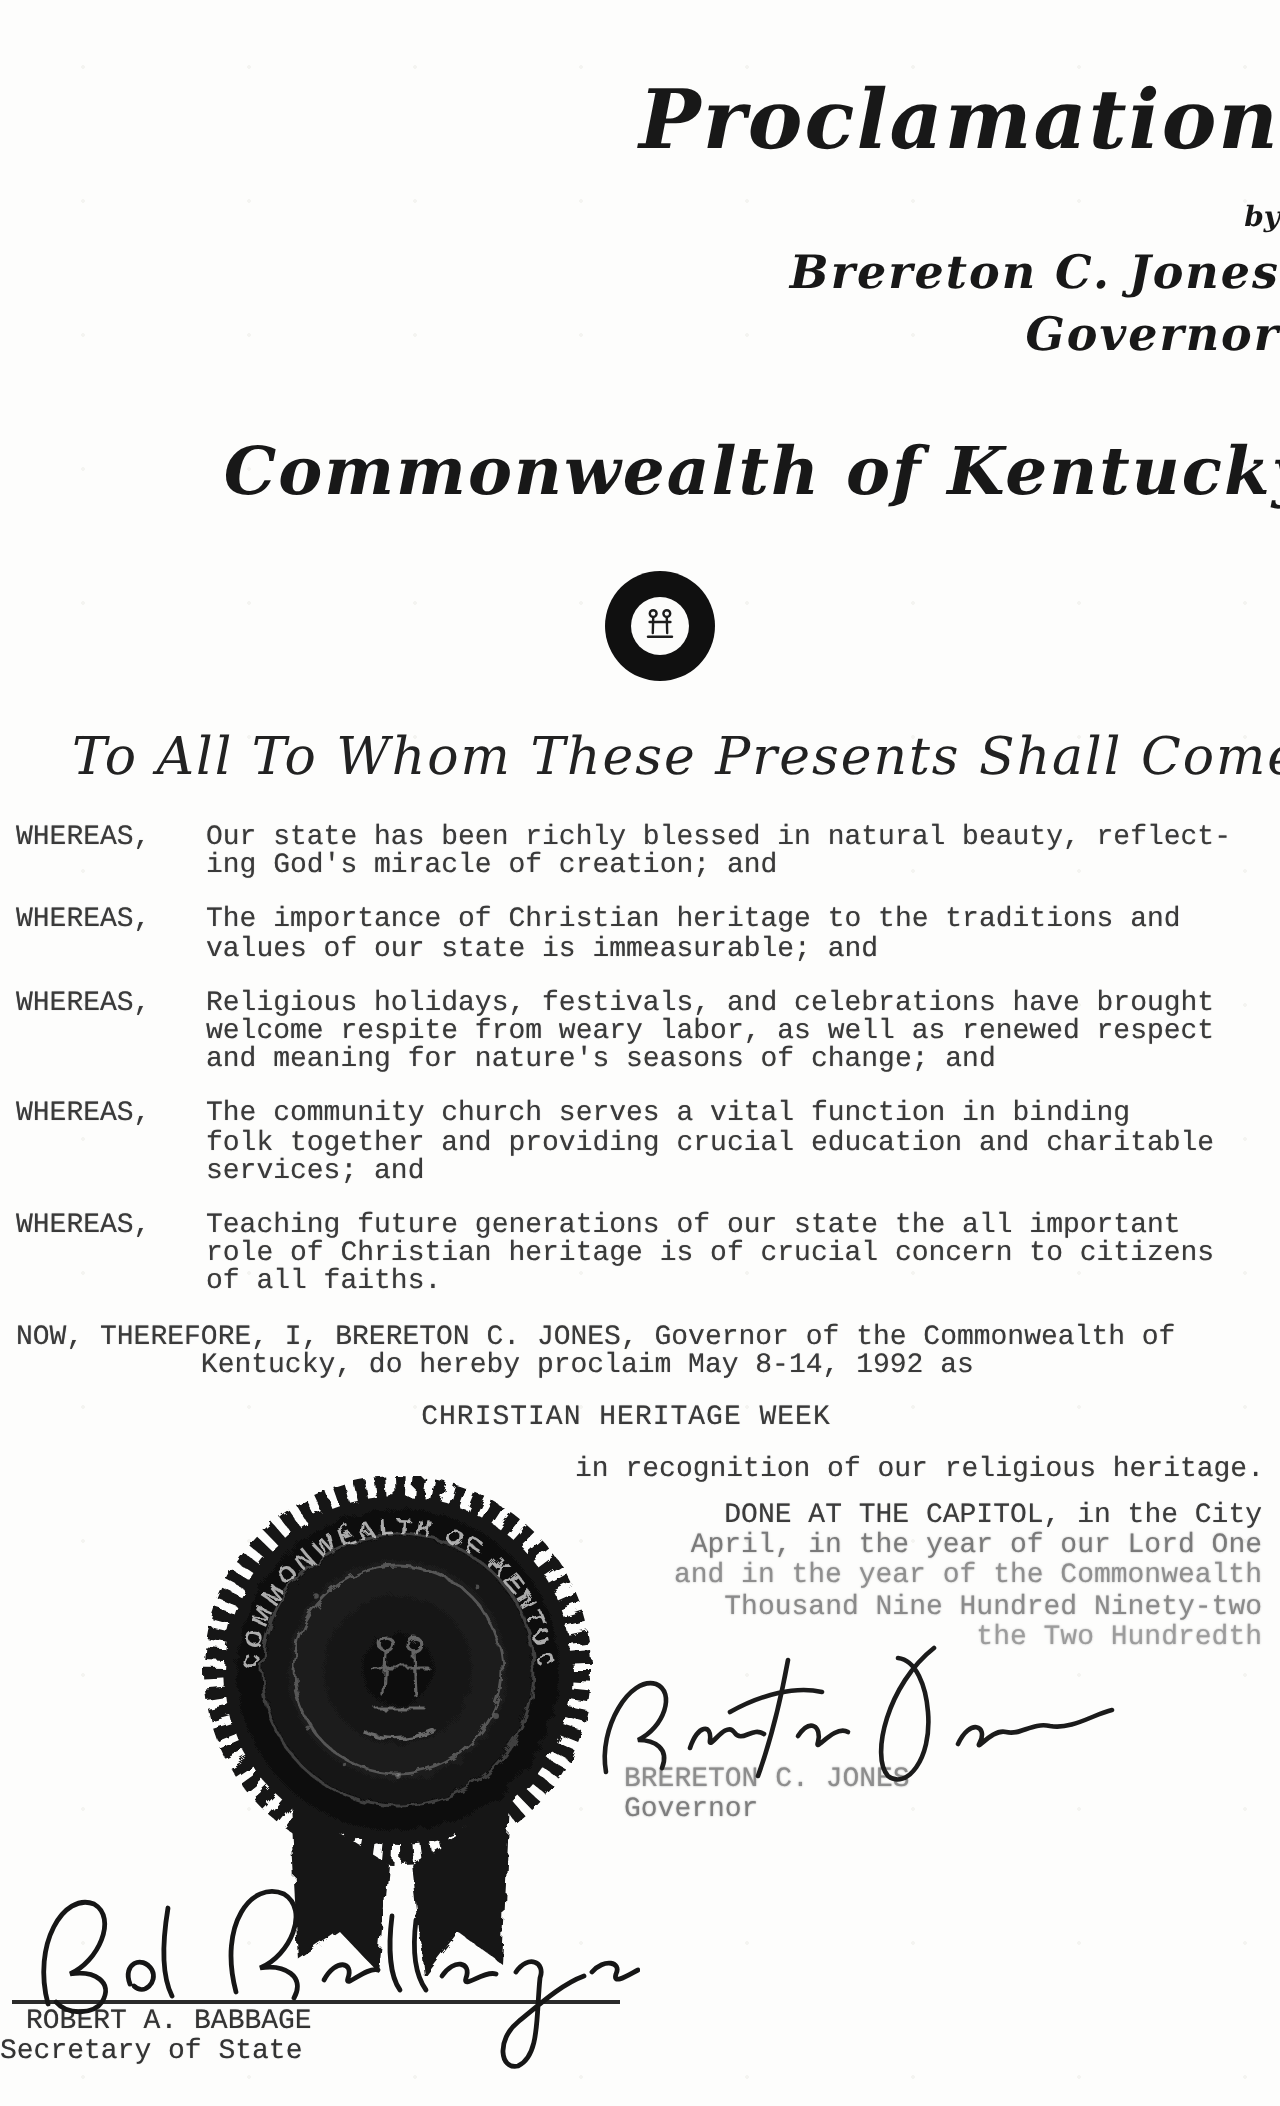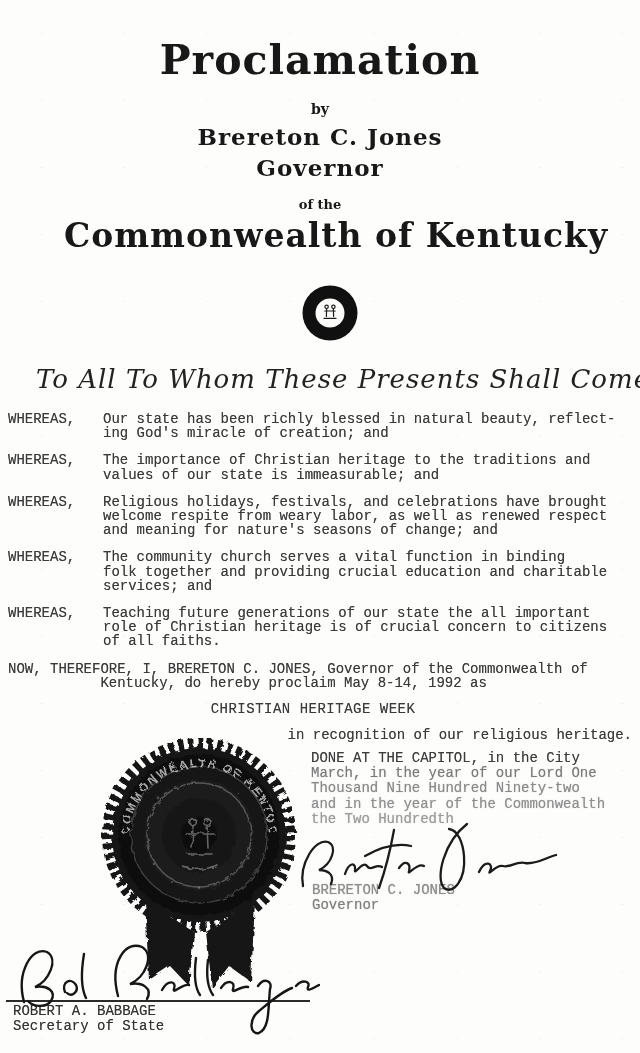--- a/index.html
+++ b/index.html
@@ -6,21 +6,21 @@
   .page {
     position:relative; width:640px; height:1053px; margin:0 auto;
     background:#fdfdfc;
     background-image: radial-gradient(#f4f4f1 1px, transparent 1.2px);
     background-size: 83px 67px;
     overflow:hidden;
     font-family:"Liberation Serif", serif;
     color:#1c1c1c;
   }
   
-  .hline { position:absolute; left:0; width:640px; text-align:center; }
+  .hline { position:absolute; left:0; width:640px; text-align:right;font-style:italic; }
   .blackletter { font-family:"DejaVu Serif", serif; font-weight:bold; color:#181818; }
   .doc-title      { top:36px;  font-size:41px; letter-spacing:1px; }
   .by-label       { top:101px; font-size:14px; font-weight:bold; }
   .gov-name       { top:123px; font-size:23px; letter-spacing:1px; }
   .gov-title      { top:154px; font-size:23px; letter-spacing:1px; }
   .of-the         { top:197px; font-size:13px; font-weight:bold; }
   .commonwealth   { top:216px; font-size:33px; letter-spacing:1px;padding-left:16px; }
   
   .small-seal { position:absolute; top:283px; left:300px; }
   
@@ -39,44 +39,43 @@
   .clause { display:flex; margin-bottom:13px; }
   .clause-label { flex:0 0 95px; }
   .clause-text { white-space:pre-line; }
   .decree { margin-top:0; white-space:pre; }
   .week-title { margin-top:12px; text-align:center; width:610px; letter-spacing:.5px; }
   .closing { margin-top:12px; margin-left:130px;text-align:right; }
   
   .big-seal { position:absolute; top:738px; left:98px; }
   
   .attestation { position:absolute; top:751px; left:311px; width:320px; }
-  .attestation .ln { display:block; line-height:15.2px; }
+  .attestation .ln { display:block; line-height:15.2px;text-align:right; }
   .f0{color:#3c3c3c;} .f1{color:#6b6b6b;} .f2{color:#7a7a7a;}
   .f3{color:#8a8a8a;} .f4{color:#8f8f8f;} .f5{color:#9c9c9c;}
   .f1,.f2,.f3,.f4,.f5{ text-shadow:0 0 1px rgba(130,130,130,.6); }
   .gov-sig { position:absolute; top:816px; left:297px; z-index:3; pointer-events:none; }
   .signer-block { position:absolute; top:883px; left:312px; }
   .signer-name  { color:#8d8d8d; text-shadow:0 0 1px rgba(130,130,130,.7); line-height:15px; }
   .signer-title { color:#7e7e7e; text-shadow:0 0 1px rgba(120,120,120,.6); line-height:15px; }
   
   .sec-sig { position:absolute; top:934px; left:2px; z-index:3; pointer-events:none; }
   .sec-rule { position:absolute; top:1000px; left:6px; width:304px; height:2px; background:#2b2b2b; }
   .sec-name  { position:absolute; top:1004px; left:13px; color:#333; }
-  .sec-title { position:absolute; top:1019px; left:13px; color:#333; }
+  .sec-title { position:absolute; top:1019px; left:0; color:#333; }
 </style>
 </head>
 <body>
 
 <div class="page">
 
   <div class="hline blackletter doc-title">Proclamation</div>
   <div class="hline blackletter by-label">by</div>
   <div class="hline blackletter gov-name">Brereton C. Jones</div>
   <div class="hline blackletter gov-title">Governor</div>
-  <div class="hline blackletter of-the">of the</div>
   <div class="hline blackletter commonwealth">Commonwealth of Kentucky</div>
 
   <div class="small-seal">
     <svg width="60" height="60" viewBox="0 0 60 60">
       <circle cx="30" cy="30" r="27.5" fill="#101010"></circle>
       <circle cx="30" cy="30" r="14.5" fill="#fcfcfb"></circle>
       <g stroke="#1d1d1d" stroke-width="1.2" fill="none" stroke-linecap="round">
         <circle cx="26.6" cy="23.8" r="1.7"></circle>
         <circle cx="33.4" cy="23.8" r="1.7"></circle>
         <path d="M26.6,25.8 L26.4,33.5 M33.4,25.8 L33.6,33.5"></path>
@@ -170,23 +169,23 @@
             <circle cx="55" cy="125" r="1.3"></circle>
           <circle cx="101" cy="150" r="1.4"></circle>
             <circle cx="75" cy="145" r="1.1"></circle>
         </g>
       </g>
     </svg>
   </div>
 
   <div class="attestation mono">
     <span class="ln f0">DONE AT THE CAPITOL, in the City</span>
-    <span class="ln f2">March, in the year of our Lord One</span>
+    <span class="ln f2">April, in the year of our Lord One</span>
+    <span class="ln f4">and in the year of the Commonwealth</span>
     <span class="ln f3">Thousand Nine Hundred Ninety-two</span>
-    <span class="ln f4">and in the year of the Commonwealth</span>
     <span class="ln f5">the Two Hundredth</span>
   </div>
 
   <div class="gov-sig">
     <svg width="265" height="92" viewBox="0 0 265 92">
       <g fill="none" stroke="#1b1b1b" stroke-width="2.3" stroke-linecap="round">
         <path d="M6,70 C2,48 18,22 31,26 C41,30 35,48 22,54 C30,54 38,58 34,68"></path>
         <path d="M48,58 C52,46 59,46 58,54 C57,60 66,44 70,50 C74,56 79,47 85,51"></path>
         <path d="M97,14 C93,36 87,58 82,72"></path>
         <path d="M68,40 C84,31 101,27 114,30"></path>

